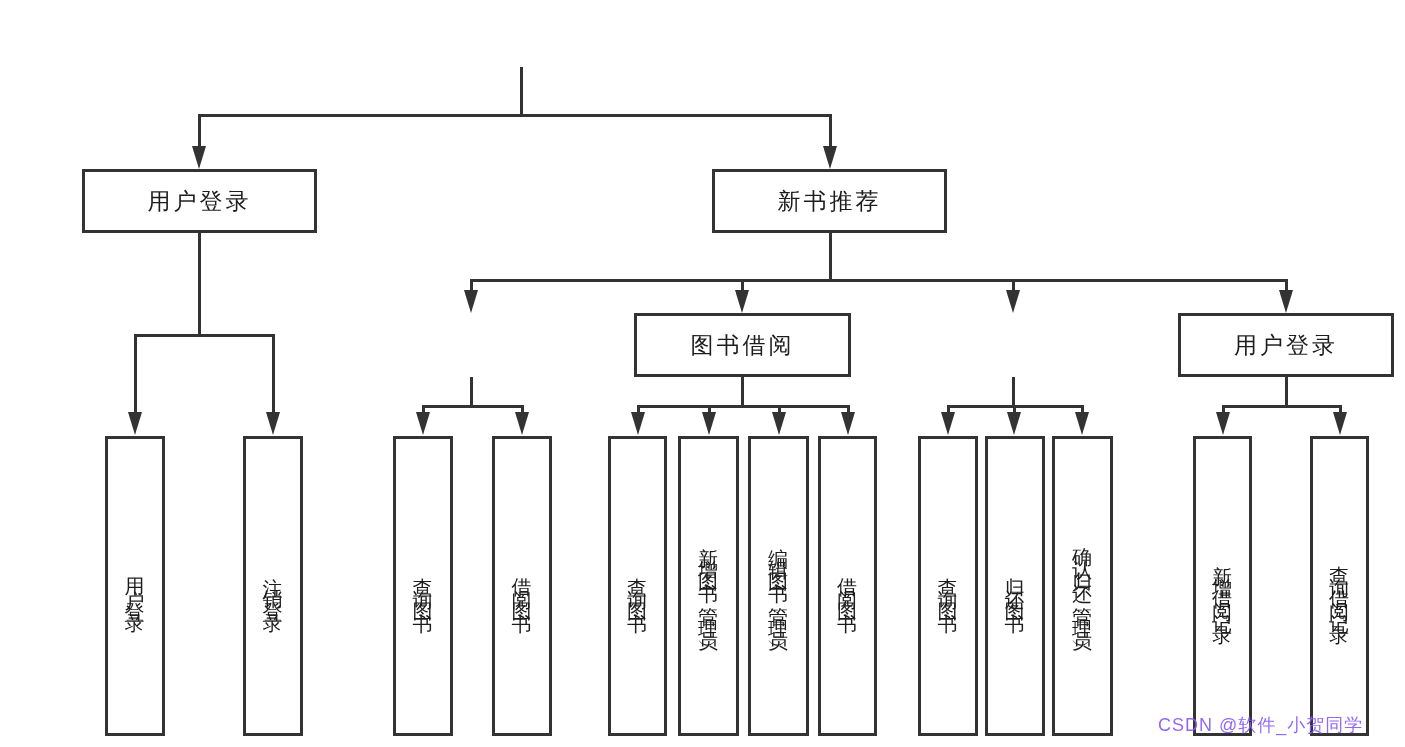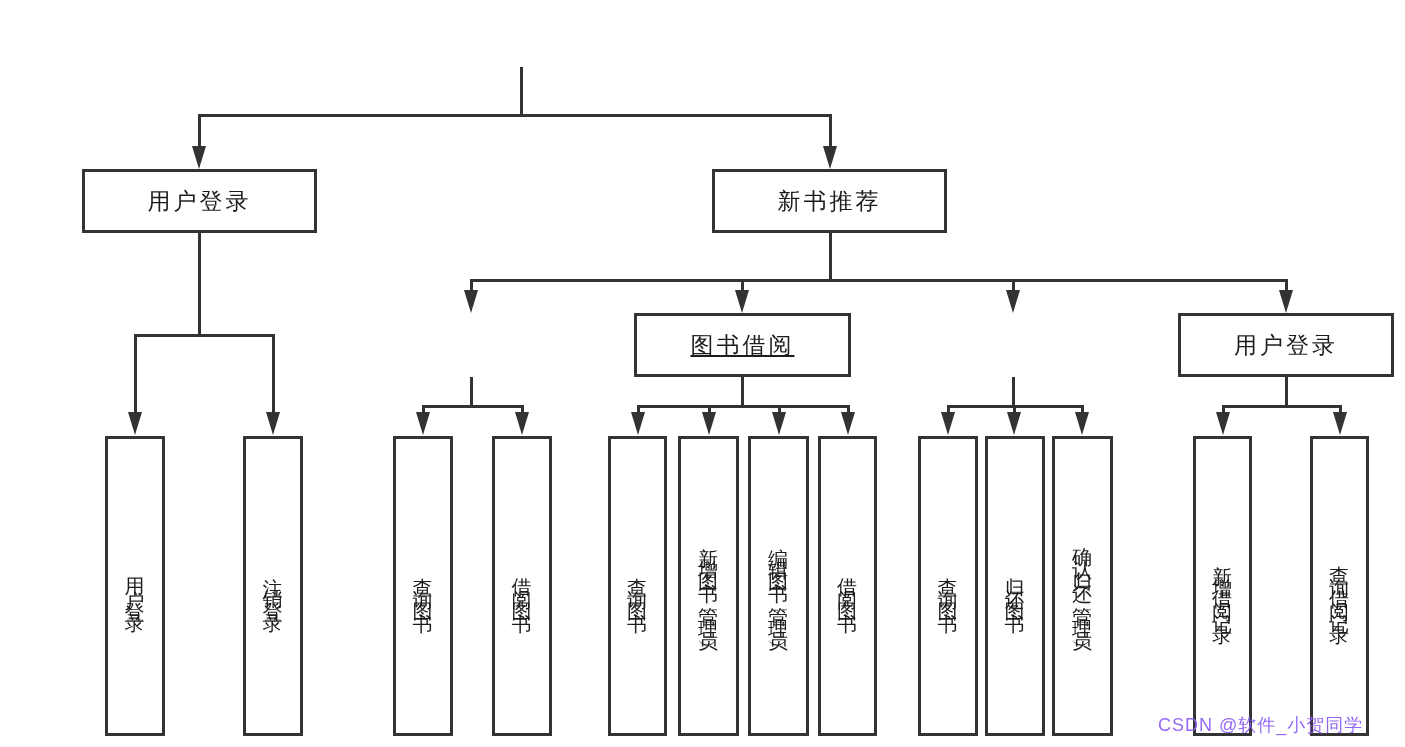--- a/index.html
+++ b/index.html
@@ -56,21 +56,21 @@
   <div class="hline" style="left:470px;top:279px;width:817px;"></div>
   <div class="vline" style="left:470px;top:279px;height:14px;"></div>
   <div class="arrow" style="left:464px;top:290px;"></div>
   <div class="vline" style="left:741px;top:279px;height:14px;"></div>
   <div class="arrow" style="left:735px;top:290px;"></div>
   <div class="vline" style="left:1012px;top:279px;height:14px;"></div>
   <div class="arrow" style="left:1006px;top:290px;"></div>
   <div class="vline" style="left:1285px;top:279px;height:14px;"></div>
   <div class="arrow" style="left:1279px;top:290px;"></div>
 
-  <div class="node" style="left:634px;top:313px;width:217px;height:64px;text-decoration:underline;">图书借阅</div>
+  <div class="node" style="left:634px;top:313px;width:217px;height:64px;">图书借阅</div>
   <div class="node" style="left:1178px;top:313px;width:216px;height:64px;">用户登录</div>
 
   <div class="vline" style="left:470px;top:377px;height:31px;"></div>
   <div class="hline" style="left:422px;top:405px;width:102px;"></div>
   <div class="vline" style="left:422px;top:405px;height:9px;"></div>
   <div class="arrow" style="left:416px;top:412px;"></div>
   <div class="vline" style="left:521px;top:405px;height:9px;"></div>
   <div class="arrow" style="left:515px;top:412px;"></div>
 
   <div class="vline" style="left:741px;top:377px;height:31px;"></div>

